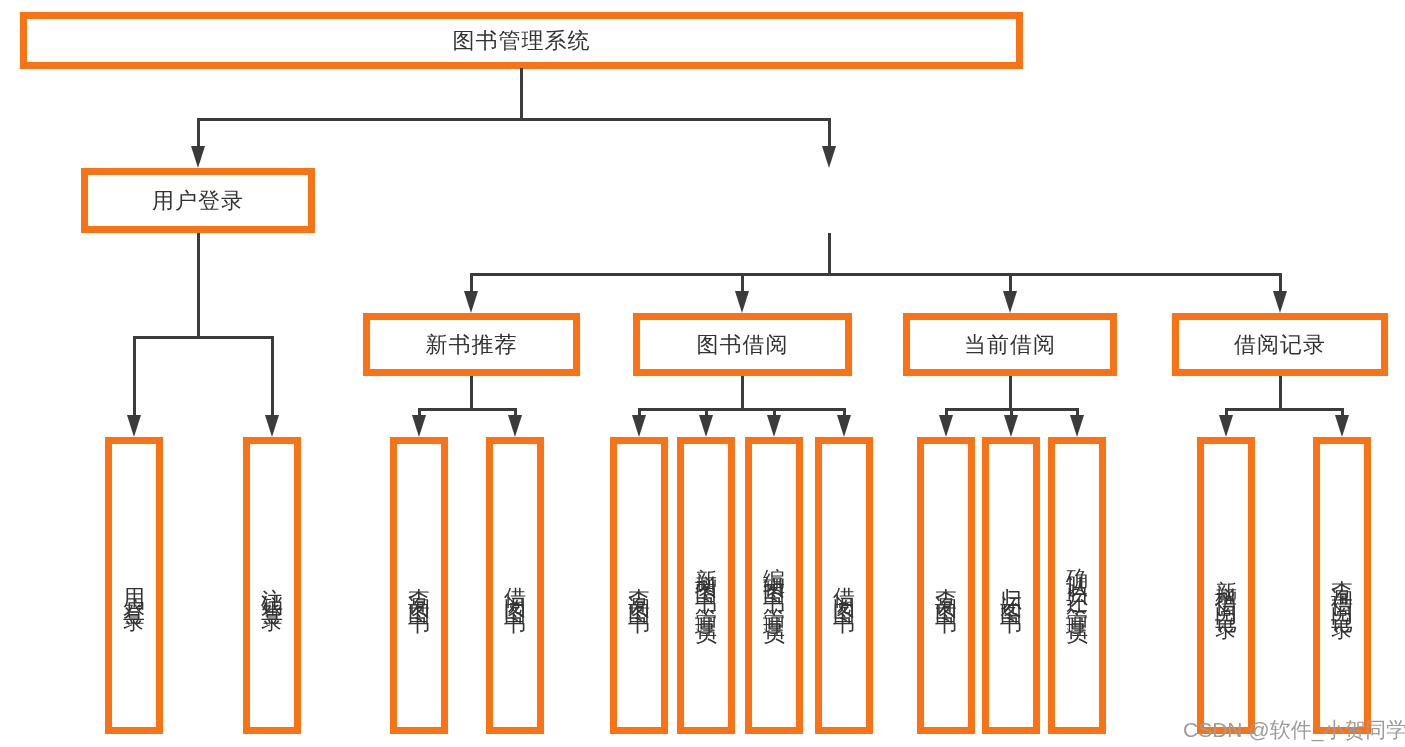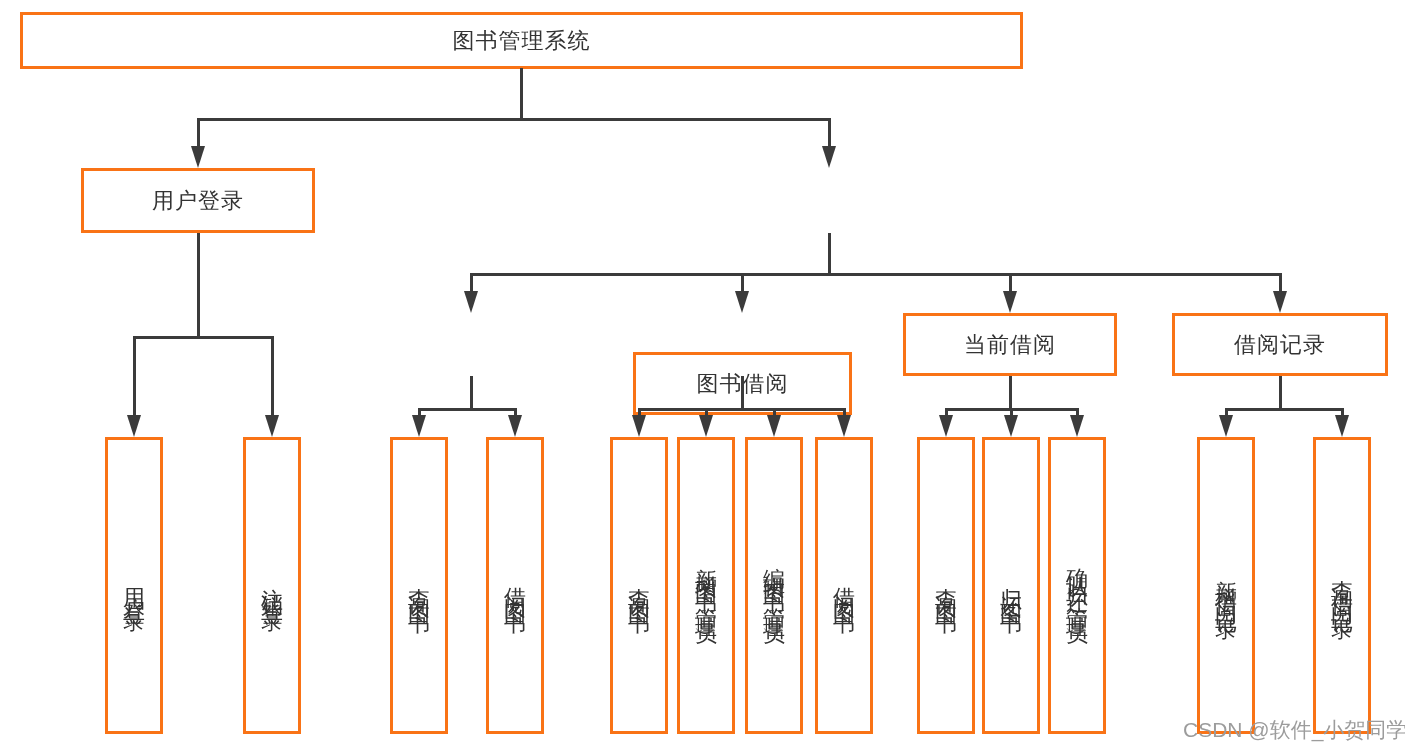--- a/index.html
+++ b/index.html
@@ -2,21 +2,21 @@
 <html><head>
 <meta charset="utf-8">
 <style>
   html,body{margin:0;padding:0;background:#ffffff;}
   .stage{
     position:relative;width:1405px;height:747px;background:#ffffff;overflow:hidden;
     font-family:"Liberation Sans","DejaVu Sans",sans-serif;
   }
   .node{
     position:absolute;box-sizing:border-box;
-    border:3px solid #f97316;background:#ffffff;
+    border:7px solid #f97316;background:#ffffff;
     display:flex;align-items:center;justify-content:center;
   }
   .hlabel{
     font-size:22px;color:#333333;letter-spacing:1px;white-space:nowrap;
   }
   .vlabel{
     writing-mode:vertical-rl;text-orientation:upright;
     font-size:22px;color:#333333;letter-spacing:8px;line-height:1;white-space:nowrap;
   }
   .vline{position:absolute;width:3px;background:#3b3b3b;}
@@ -62,21 +62,24 @@
   <div class="hline" style="left:470px;top:273px;width:811px;"></div>
   <div class="vline" style="left:470px;top:273px;height:20px;"></div>
   <div class="ahead" style="left:464px;top:291px;"></div>
   <div class="vline" style="left:741px;top:273px;height:20px;"></div>
   <div class="ahead" style="left:735px;top:291px;"></div>
   <div class="vline" style="left:1009px;top:273px;height:20px;"></div>
   <div class="ahead" style="left:1003px;top:291px;"></div>
   <div class="vline" style="left:1279px;top:273px;height:20px;"></div>
   <div class="ahead" style="left:1273px;top:291px;"></div>
 
-  <div class="node" style="left:633px;top:313px;width:219px;height:63px;margin-top:39px;">
+  <div class="node" style="left:363px;top:313px;width:217px;height:63px;">
+    <span class="hlabel">新书推荐</span>
+  </div>
+  <div class="node" style="left:633px;top:313px;width:219px;height:63px;">
     <span class="hlabel">图书借阅</span>
   </div>
   <div class="node" style="left:903px;top:313px;width:214px;height:63px;font-family:Liberation Serif, serif;">
     <span class="hlabel">当前借阅</span>
   </div>
   <div class="node" style="left:1172px;top:313px;width:216px;height:63px;">
     <span class="hlabel">借阅记录</span>
   </div>
 
   <div class="vline" style="left:470px;top:376px;height:34px;"></div>

